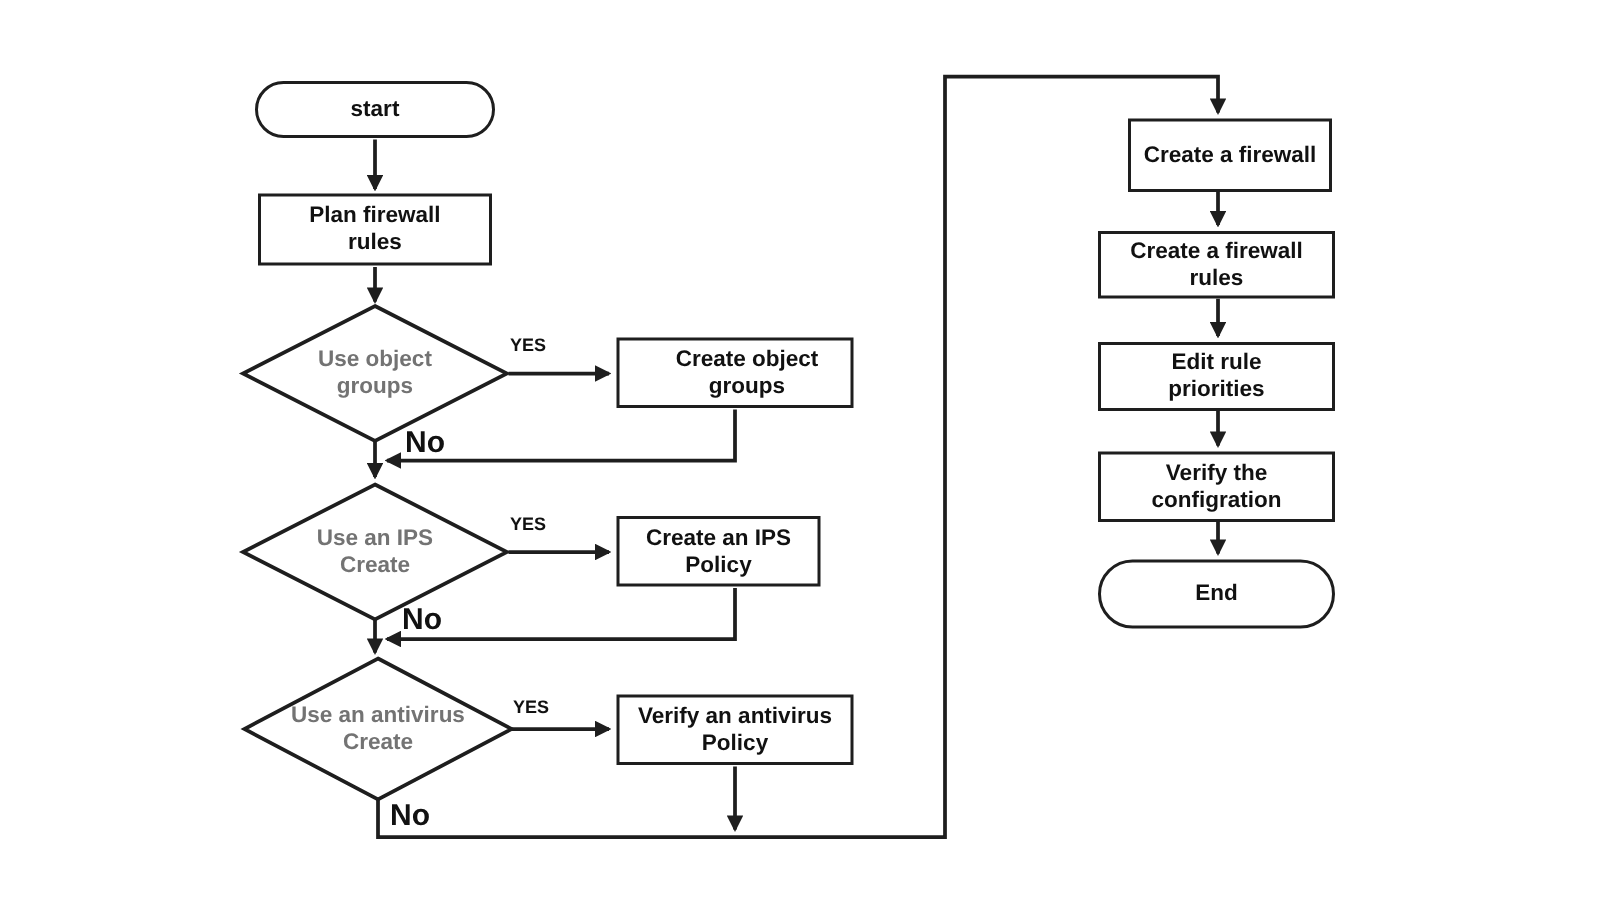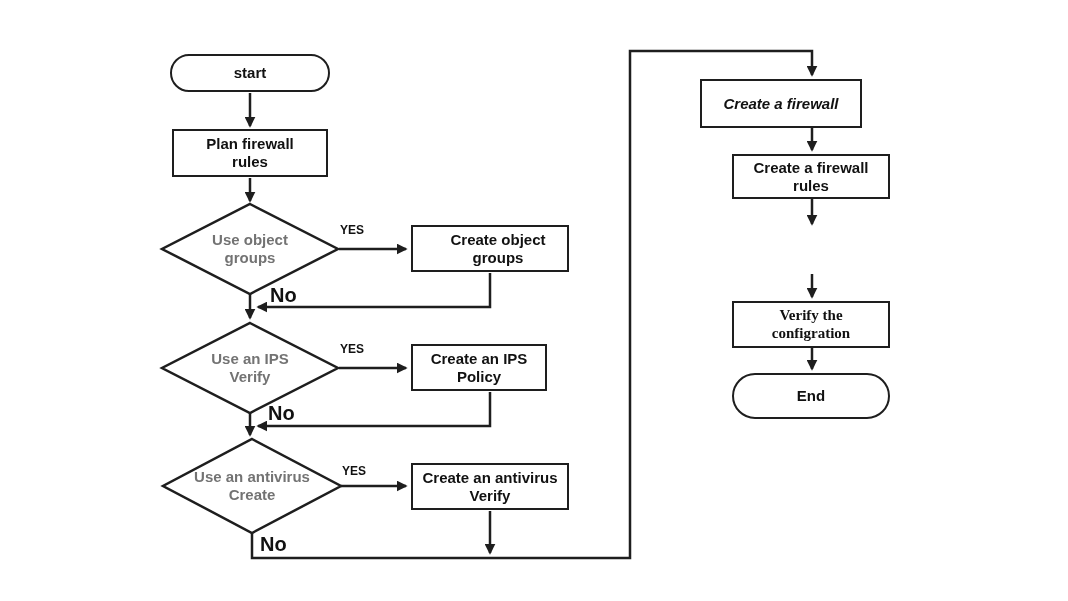--- a/index.html
+++ b/index.html
@@ -101,45 +101,48 @@
 
   <div class="node" style="left:411px; top:209px; width:158px; height:47px;padding-left:16px;">
     <span class="lbl" style="max-width:120px;">Create object groups</span>
   </div>
 
   <div class="node" style="left:411px; top:328px; width:136px; height:47px;">
     <span class="lbl" style="max-width:120px;">Create an IPS Policy</span>
   </div>
 
   <div class="node" style="left:411px; top:447px; width:158px; height:47px;">
-    <span class="lbl" style="max-width:152px;">Create an antivirus Verify</span>
+    <span class="lbl" style="max-width:152px;">Verify an antivirus Policy</span>
   </div>
 
-  <div class="node" style="left:700px; top:63px; width:162px; height:49px;font-style:italic;">
+  <div class="node" style="left:752px; top:63px; width:136px; height:49px;">
     <span class="lbl" style="max-width:150px;">Create a firewall</span>
   </div>
 
   <div class="node" style="left:732px; top:138px; width:158px; height:45px;">
     <span class="lbl" style="max-width:130px;">Create a firewall rules</span>
   </div>
 
+  <div class="node" style="left:732px; top:212px; width:158px; height:46px;">
+    <span class="lbl" style="max-width:90px;">Edit rule priorities</span>
+  </div>
 
-  <div class="node" style="left:732px; top:285px; width:158px; height:47px;font-family:Liberation Serif, serif;">
+  <div class="node" style="left:732px; top:285px; width:158px; height:47px;">
     <span class="lbl" style="max-width:120px;">Verify the configration</span>
   </div>
 
   <div class="node terminator" style="left:732px; top:357px; width:158px; height:46px; border-radius:23px;">
     <span class="lbl">End</span>
   </div>
 
   <div class="dlabel" style="left:175px; top:210px; width:150px; height:46px;">
     <span class="lbl" style="max-width:100px;">Use object groups</span>
   </div>
   <div class="dlabel" style="left:175px; top:329px; width:150px; height:46px;">
-    <span class="lbl" style="max-width:100px;">Use an IPS Verify</span>
+    <span class="lbl" style="max-width:100px;">Use an IPS Create</span>
   </div>
   <div class="dlabel" style="left:172px; top:447px; width:160px; height:46px;">
     <span class="lbl" style="max-width:155px;">Use an antivirus Create</span>
   </div>
 
   <div class="elabel" style="left:340px; top:207px;">YES</div>
   <div class="elabel no" style="left:270px; top:268px;">No</div>
   <div class="elabel" style="left:340px; top:326px;">YES</div>
   <div class="elabel no" style="left:268px; top:386px;">No</div>
   <div class="elabel" style="left:342px; top:448px;">YES</div>

